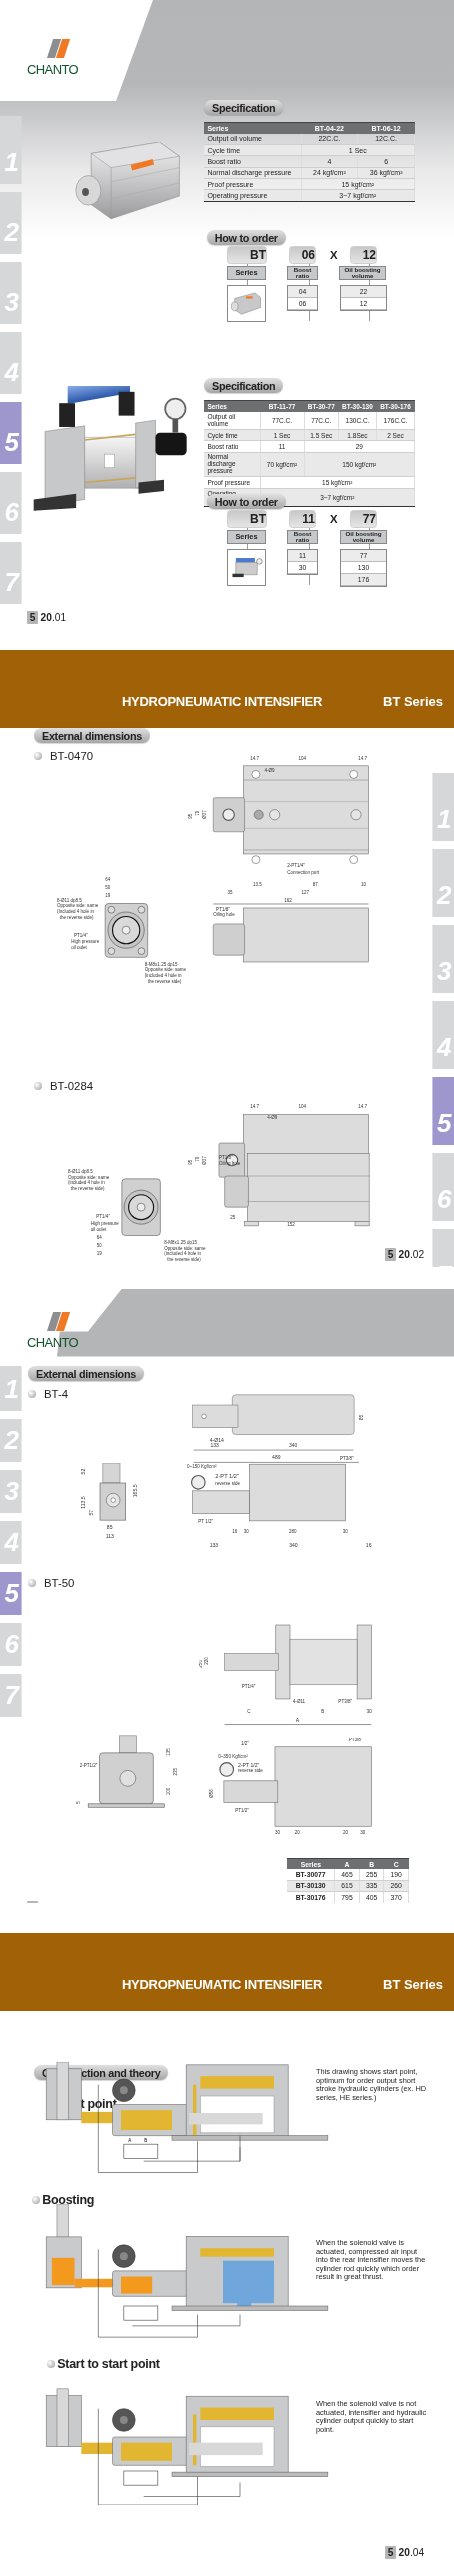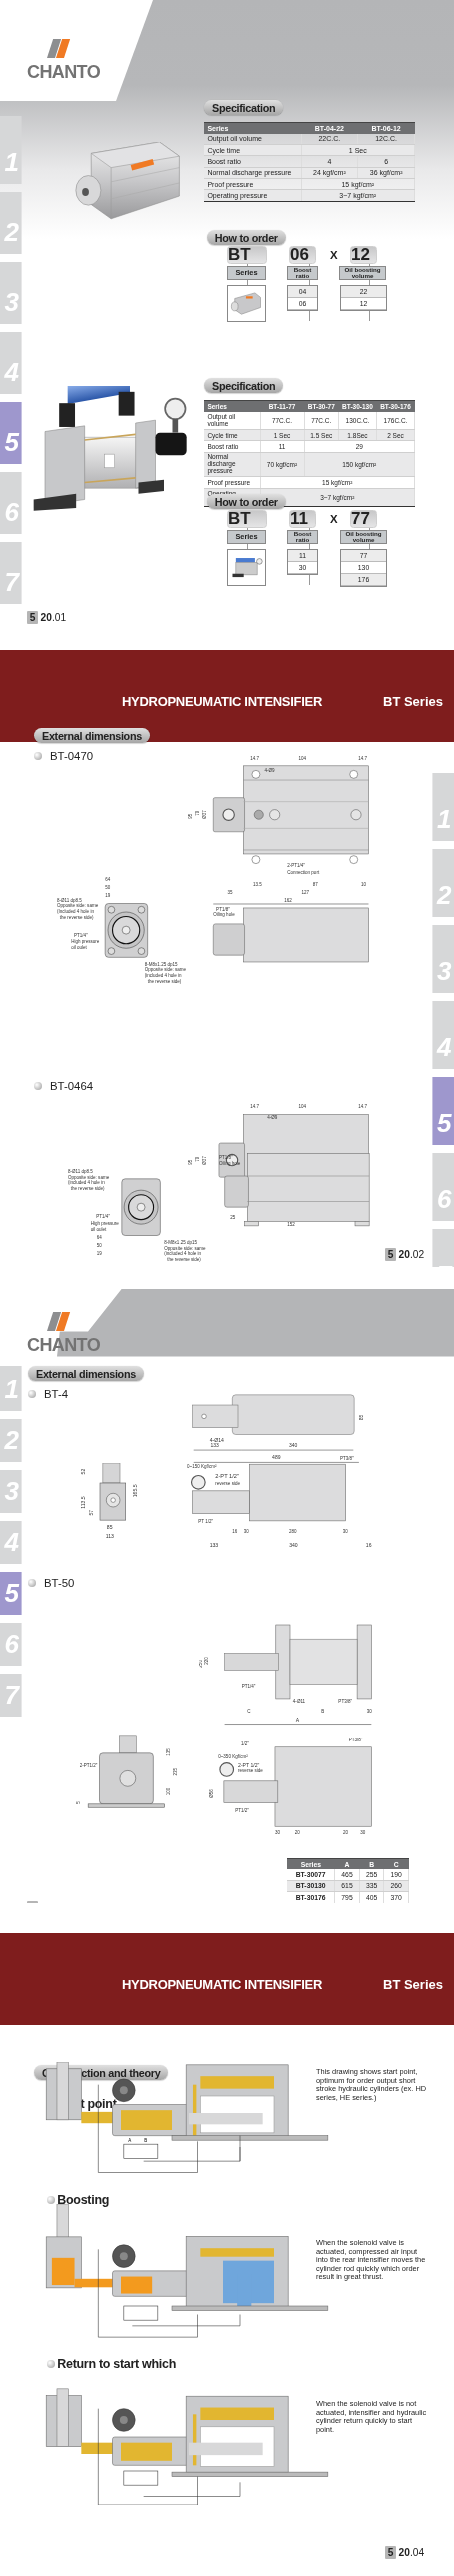--- a/index.html
+++ b/index.html
@@ -6,46 +6,46 @@
 body{width:454px;height:2576px;background:#fff;font-family:"Liberation Sans",sans-serif;color:#222;position:relative;overflow:hidden}
 .page{position:absolute;left:0;width:454px;overflow:hidden}
 .p1{top:0;height:648px;background:linear-gradient(#b4b5b7 0,#b6b7b9 85px,#e9e9ea 170px,#fff 239px)}
 .p2{top:648px;height:619px;background:#fff}
 .p3{top:1267px;height:636px;background:#fff}
 .p4{top:1903px;height:673px;background:#fff}
 .logo-panel{position:absolute;left:0;top:0;width:153px;height:101px;background:#fff;clip-path:polygon(0 0,153px 0,116px 100%,0 100%)}
 .logo{position:absolute;left:27px;top:39px;width:68px;height:40px}
 .logo .m1{position:absolute;left:23px;top:0;width:8px;height:19.3px;background:#8d8e90;transform:skewX(-18deg)}
 .logo .m2{position:absolute;left:32px;top:0;width:8px;height:19.3px;background:#f07a24;transform:skewX(-18deg)}
-.logo .txt{position:absolute;left:0;top:23px;font-size:18px;font-weight:bold;letter-spacing:-0.6px;color:#737373}
+.logo .txt{position:absolute;left:0;top:23px;font-size:13px;font-weight:normal;letter-spacing:-0.6px;color:#14532d}
 .tabs{position:absolute;left:0;width:21.6px}
 .tab{height:68px;margin-bottom:8px;background:#d6d7d8;position:relative;clip-path:polygon(0 0,100% 0,100% 100%,0 100%)}
 .tab span{position:absolute;left:4.5px;bottom:5.7px;font-size:26px;font-weight:bold;font-style:italic;color:#fff}
 .tab.active{background:#9e97cd}
 .tabs.right{left:auto;right:0}
 .pill{display:inline-block;padding:1.7px 8px;border-radius:9px;background:linear-gradient(#e0e0e0,#a6a6a6);font-weight:bold;font-size:10.8px;letter-spacing:-0.3px;color:#222;box-shadow:0 0.6px 1.1px rgba(0,0,0,.3)}
 .spec{border-collapse:collapse;font-size:7px;color:#222}
 .spec th{background:#6e6f71;color:#fff;font-weight:bold;padding:1.7px 3.4px;text-align:center;border-top:1.1px solid #444}
 .spec th:first-child{text-align:left}
 .spec td{padding:1.7px 3.4px;text-align:center;border-bottom:0.6px solid #cfcfcf;border-right:0.6px solid #ddd}
 .spec td:first-child{text-align:left}
 .spec tr:nth-child(odd) td{background:#e9e9ea}
 .spec tr:last-child td{border-bottom:1.1px solid #333}
 .order{position:absolute;font-size:7.4px}
-.code{position:absolute;width:40px;height:18px;border:1.1px solid #cfcfcf;border-radius:3.4px;background:linear-gradient(#c8c8c9,#e5e5e6);text-align:left;font-weight:bold;font-size:17px;line-height:16px;color:#222}
+.code{position:absolute;width:40px;height:18px;border:1.1px solid #cfcfcf;border-radius:3.4px;background:linear-gradient(#c8c8c9,#e5e5e6);text-align:right;font-weight:bold;font-size:12px;line-height:16px;color:#222}
 .lbl{position:absolute;background:#c5c9cc;border:0.6px solid #888;text-align:center;font-weight:bold;font-size:6.2px;line-height:6.2px;display:flex;align-items:center;justify-content:center}
 .opt{position:absolute;border:0.6px solid #888;background:#fff}
 .opt div{height:12px;line-height:12px;text-align:center;font-size:6.8px;border-bottom:0.6px solid #bbb}
 .opt div:nth-child(odd){background:#ececec}
 .xmark{position:absolute;font-size:11.4px;font-weight:bold}
 .vline{position:absolute;width:0.6px;background:#999}
 .pagenum{position:absolute;font-size:10.2px;display:flex;align-items:center}
 .pagenum .sec{background:#b5b5b5;font-weight:bold;padding:1.1px 2.8px;margin-right:2.3px;border-radius:1.1px}
 .pagenum b{font-weight:bold}
-.banner{position:absolute;left:0;width:454px;height:92px;background:#7f1d1d}
+.banner{position:absolute;left:0;width:454px;height:78px;background:#a16207}
 .banner .t1{position:absolute;left:122px;top:44px;color:#fff;font-weight:bold;font-size:13px;letter-spacing:-0.3px}
 .banner .t2{position:absolute;left:383px;top:44px;color:#fff;font-weight:bold;font-size:13px}
 .bullet{position:absolute;display:flex;align-items:center;font-size:11.4px}
 .bullet .dot{width:8px;height:8px;border-radius:50%;background:radial-gradient(circle at 35% 35%,#fff,#999);margin-right:8px}
 .bullet.bold{font-weight:bold;font-size:12.5px;letter-spacing:-0.3px}
 .bullet.bold .dot{margin-right:2.3px}
 .drawing{position:absolute}
 .desc{position:absolute;font-size:7.4px;line-height:8.5px;color:#222;width:114px}
 </style>
 </head>
@@ -382,21 +382,21 @@
       <text x="155" y="165">8-M8x1.25 dp15</text>
         <text x="155" y="175">Opposite side: same</text>
         <text x="155" y="185">(included 4 hole in</text>
         <text x="160" y="195">the reverse side)</text>
     </g>
   </svg>
 
   <div class="bullet" style="left:34px;top:770px;top:122px;top:-5680px"></div>
   <div class="bullet" style="left:34px;top:432px">
       <span class="dot"></span>
-      <span>BT-0464</span>
+      <span>BT-0284</span>
     </div>
 
   <svg class="drawing" style="left:182px;top:454px" width="199" height="131" viewBox="0 0 350 230">
     <g font-family="Liberation Sans, sans-serif" font-size="8" fill="#333">
       <text x="120" y="10">14.7</text>
         <text x="205" y="10">104</text>
         <text x="310" y="10">14.7</text>
       <rect x="108" y="22" width="220" height="155" fill="#dcdcdd" stroke="#666"></rect>
       <rect x="65" y="72" width="45" height="60" rx="3" fill="#cfcfd0" stroke="#666"></rect>
       <circle cx="88" cy="102" r="10" fill="#eee" stroke="#555" stroke-width="2"></circle>
@@ -707,21 +707,21 @@
     <rect x="255" y="90" width="130" height="20" fill="#d8d8d9"></rect>
     <rect x="225" y="130" width="275" height="8" fill="#bbb" stroke="#666"></rect>
     <path d="M95 40 V195 H270 V140 M270 195 M345 150 V175 H175 M345 130 V175" fill="none" stroke="#333"></path>
     <rect x="140" y="145" width="60" height="25" fill="#fff" stroke="#333"></rect>
     <text x="148" y="142" font-size="8" font-family="Liberation Sans, sans-serif">A</text>
     <text x="176" y="142" font-size="8" font-family="Liberation Sans, sans-serif">B</text>
   </g>
 </svg>
 <div class="desc" style="left:316px;top:2068px">This drawing shows start point, optimum for order output short stroke hydraulic cylinders (ex. HD series, HE series.)</div>
 
-<div class="bullet bold" style="left:47px;top:2193px">
+<div class="bullet bold" style="left:32px;top:2193px">
     <span class="dot"></span>
     <span>Boosting</span>
   </div>
 <svg class="drawing" style="left:44px;top:2204px" width="290" height="136" viewBox="0 0 510 240">
   <g>
     <rect x="22" y="0" width="20" height="100" fill="#d8d8d9" stroke="#777"></rect>
     <rect x="3" y="58" width="62" height="90" fill="#c9cacc" stroke="#666"></rect>
     <rect x="13" y="95" width="40" height="48" fill="#f39a1e"></rect>
     <rect x="53" y="132" width="70" height="15" fill="#f39a1e"></rect>
     <rect x="120" y="118" width="195" height="45" rx="4" fill="#c9cacc" stroke="#666"></rect>
@@ -734,41 +734,41 @@
     <rect x="340" y="125" width="25" height="55" fill="#6fa6dc"></rect>
     <rect x="225" y="180" width="275" height="8" fill="#bbb" stroke="#666"></rect>
     <path d="M95 80 V235 H270 V195 M345 195 V215 H155" fill="none" stroke="#333"></path>
     <rect x="140" y="180" width="60" height="25" fill="#fff" stroke="#333"></rect>
   </g>
 </svg>
 <div class="desc" style="left:316px;top:2239px">When the solenoid valve is actuated, compressed air input into the rear intensifier moves the cylinder rod quickly which order result in great thrust.</div>
 
 <div class="bullet bold" style="left:47px;top:2357px">
     <span class="dot"></span>
-    <span>Return to start which</span>
+    <span>Start to start point</span>
   </div>
 <svg class="drawing" style="left:44px;top:2386px" width="290" height="119" viewBox="0 0 510 210">
   <g>
     <rect x="3" y="17" width="62" height="90" fill="#c9cacc" stroke="#666"></rect>
     <rect x="22" y="5" width="20" height="102" fill="#d8d8d9" stroke="#777"></rect>
     <rect x="65" y="100" width="60" height="20" fill="#e2b630"></rect>
     <rect x="120" y="90" width="140" height="50" rx="4" fill="#c9cacc" stroke="#666"></rect>
     <rect x="135" y="100" width="90" height="32" fill="#e2b630"></rect>
     <circle cx="140" cy="60" r="20" fill="#555" stroke="#333"></circle>
       <circle cx="140" cy="60" r="7" fill="#888"></circle>
     <rect x="250" y="18" width="180" height="135" fill="#c9cacc" stroke="#666"></rect>
     <rect x="275" y="38" width="130" height="22" fill="#e2b630"></rect>
     <rect x="275" y="72" width="130" height="70" fill="#fff" stroke="#999"></rect>
     <rect x="262" y="50" width="6" height="90" fill="#e2b630"></rect>
     <rect x="255" y="100" width="130" height="22" fill="#d8d8d9"></rect>
     <rect x="225" y="152" width="275" height="8" fill="#bbb" stroke="#666"></rect>
     <path d="M95 40 V210 H270 V160 M345 170 V195 H175" fill="none" stroke="#333"></path>
     <rect x="140" y="150" width="60" height="25" fill="#fff" stroke="#333"></rect>
   </g>
 </svg>
-<div class="desc" style="left:316px;top:2400px">When the solenoid valve is not actuated, intensifier and hydraulic cylinder return quickly to start point.</div>
+<div class="desc" style="left:316px;top:2400px">When the solenoid valve is not actuated, intensifier and hydraulic cylinder output quickly to start point.</div>
 
 <div class="pagenum" style="left:385px;top:2546px">
   <span class="sec">5</span>
     <b>20</b>
     <span>.04</span>
 </div>
 
 
 </body></html>

